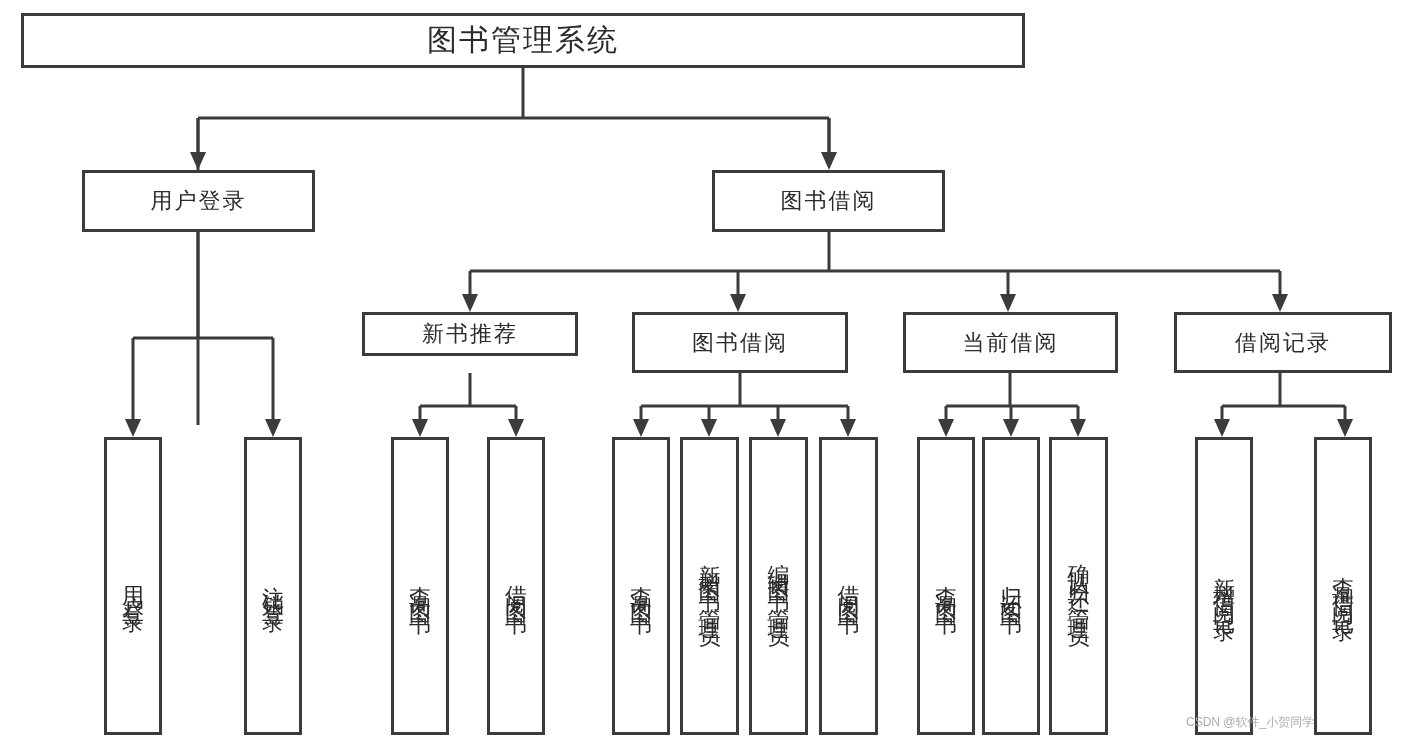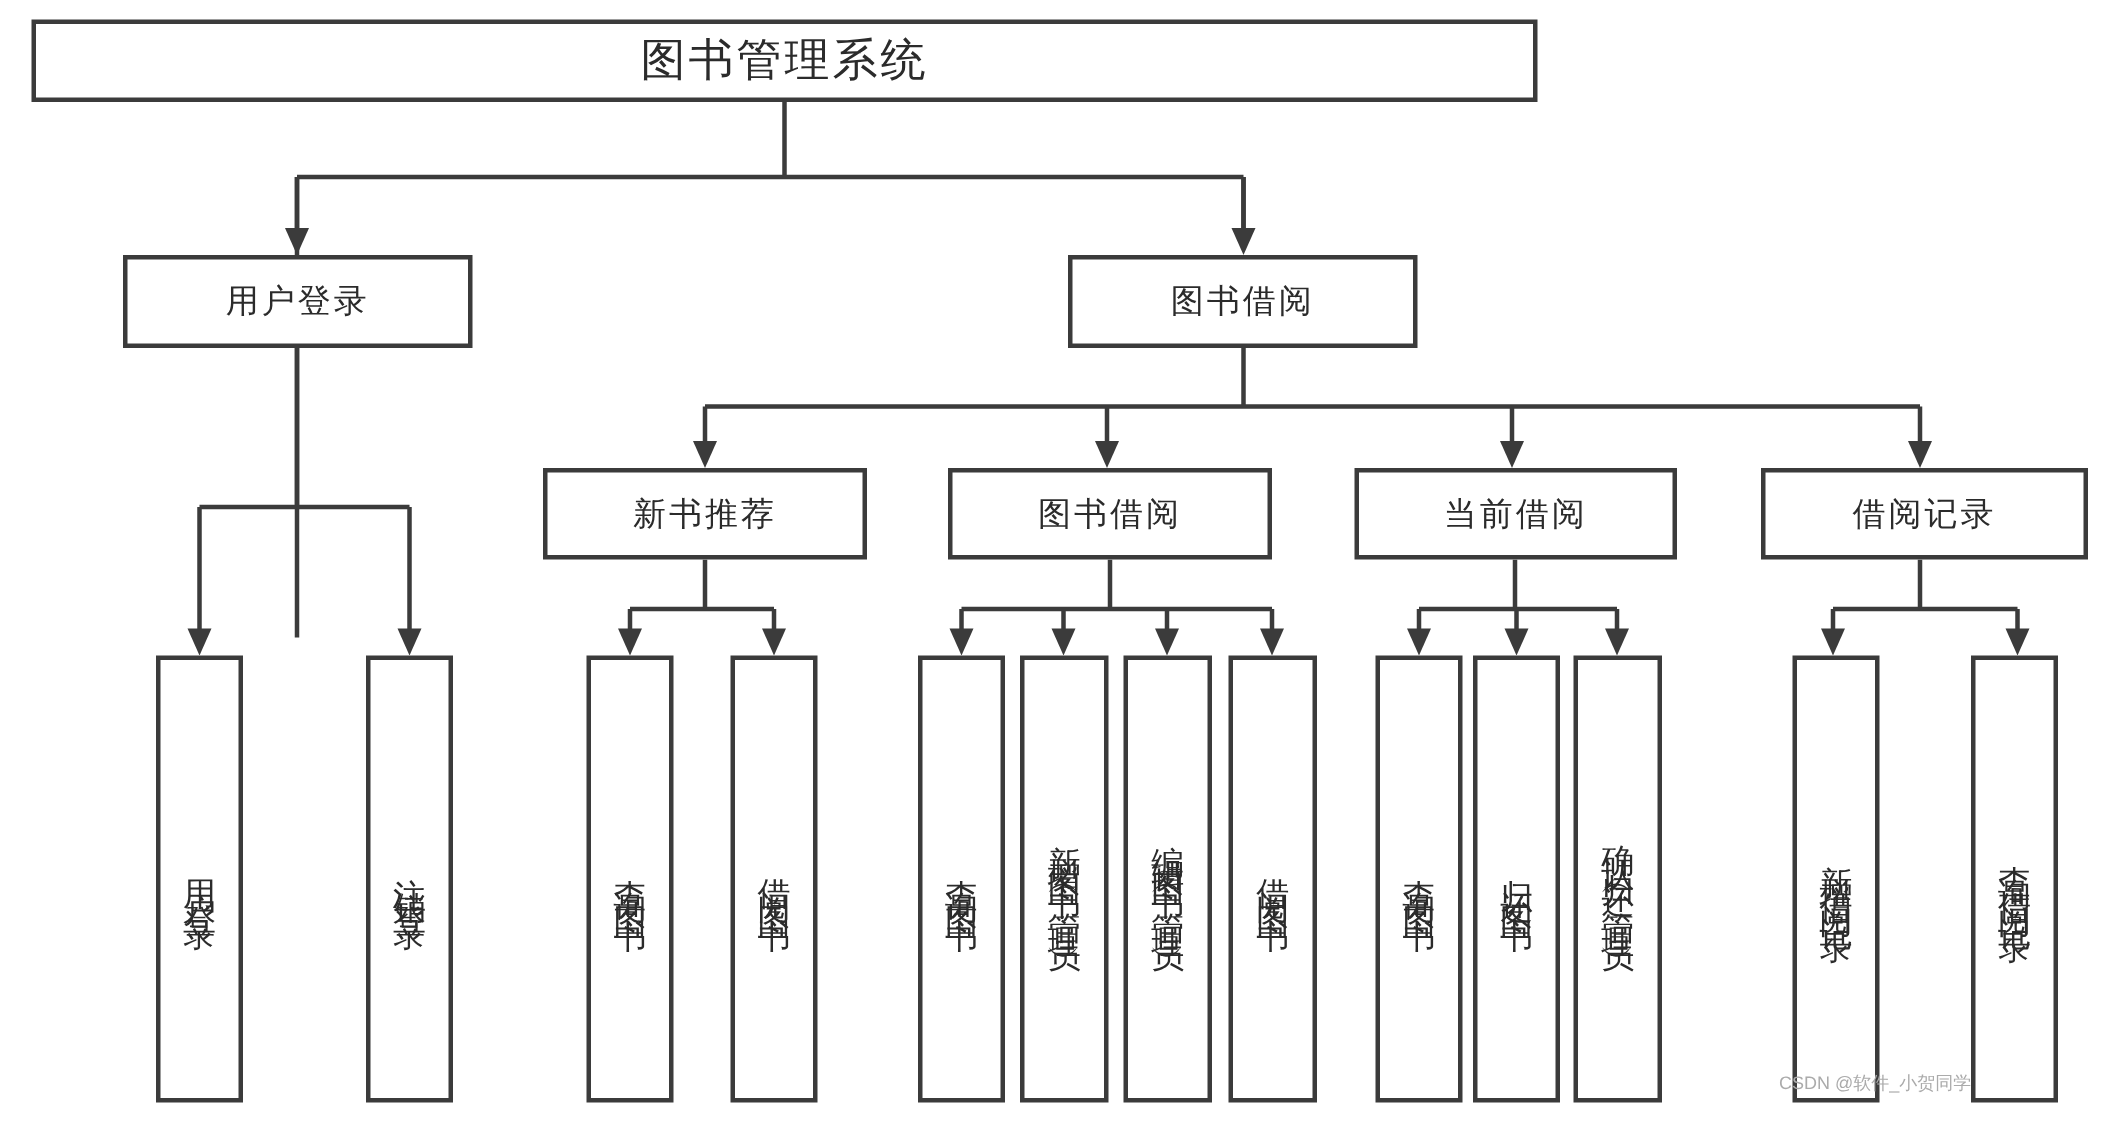--- a/index.html
+++ b/index.html
@@ -125,21 +125,21 @@
     <span>图书管理系统</span>
   </div>
 
   <div class="node h" style="left:82px; top:170px; width:233px; height:62px;">
     <span>用户登录</span>
   </div>
   <div class="node h" style="left:712px; top:170px; width:233px; height:62px;">
     <span>图书借阅</span>
   </div>
 
-  <div class="node h" style="left:362px; top:312px; width:216px; height:61px;font-family:Liberation Mono, monospace;">
+  <div class="node h" style="left:362px; top:312px; width:216px; height:44px;font-family:Liberation Mono, monospace;">
     <span>新书推荐</span>
   </div>
   <div class="node h" style="left:903px; top:312px; width:215px; height:61px;">
     <span>当前借阅</span>
   </div>
   <div class="node h" style="left:632px; top:312px; width:216px; height:61px;">
     <span>图书借阅</span>
   </div>
   <div class="node h" style="left:1174px; top:312px; width:218px; height:61px;">
     <span>借阅记录</span>

